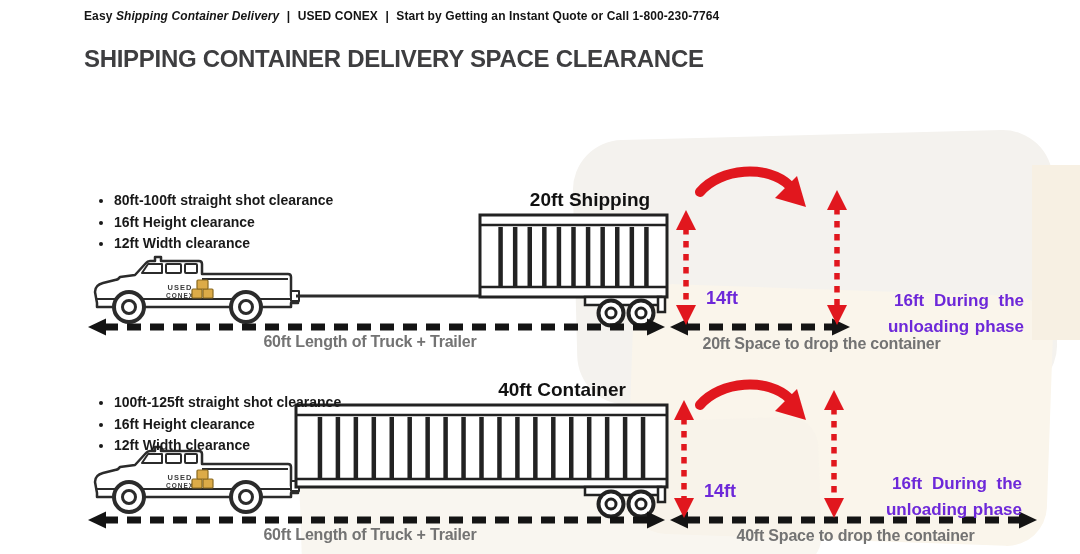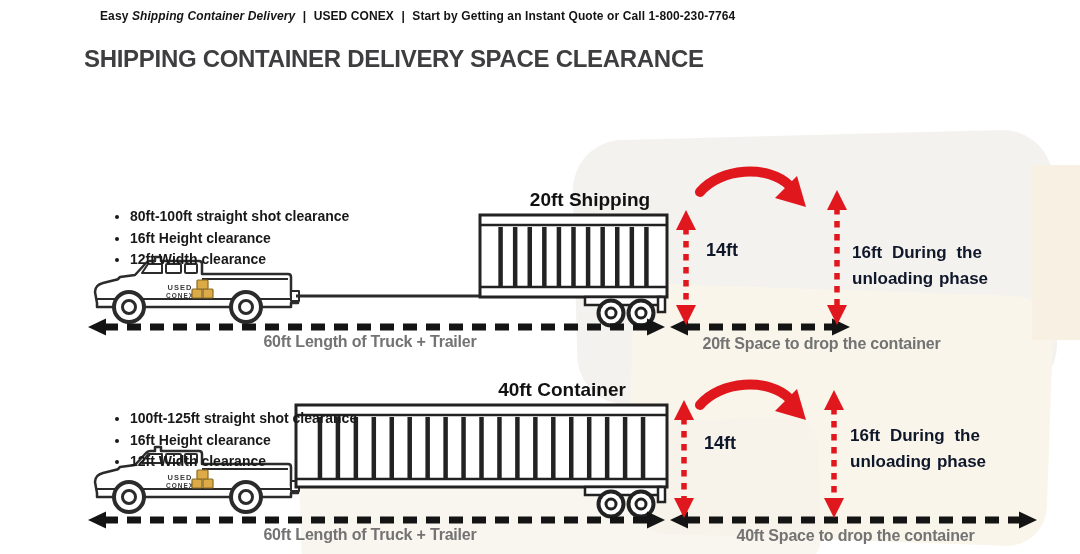--- a/index.html
+++ b/index.html
@@ -7,30 +7,30 @@
     position:relative;width:1080px;height:554px;overflow:hidden;background:#ffffff;
     font-family:"Liberation Sans",sans-serif;color:#141414;
   }
   .wm{position:absolute;z-index:0;}
   #wm1{left:575px;top:135px;width:480px;height:265px;background:#f4f2ee;border-radius:50px;transform:rotate(-1.5deg);}
   #wm2{left:630px;top:290px;width:420px;height:250px;background:#faf5eb;border-radius:40px;transform:rotate(2deg);}
   #wm3{left:300px;top:425px;width:520px;height:150px;background:#f6f2e9;border-radius:30px;transform:rotate(-2deg);opacity:.7;}
   #wm4{left:1032px;top:165px;width:48px;height:175px;background:#f7f0e3;}
   .layer{position:absolute;z-index:2;}
   svg.art{position:absolute;left:0;z-index:1;overflow:visible;}
-  #hdr{left:100px;top:9px;font-size:12px;font-weight:bold;letter-spacing:.1px;white-space:nowrap;}
+  #hdr{left:84px;top:9px;font-size:12px;font-weight:bold;letter-spacing:.1px;white-space:nowrap;}
   #hdr .it{font-style:italic;}
   #hdr .sep{margin:0 4px;}
   #title{left:84px;top:45px;font-size:24px;font-weight:800;color:#3e3e40;letter-spacing:-.3px;white-space:nowrap;}
-  ul.bullets{margin:16px;padding:0 0 0 16px;font-size:14px;font-weight:bold;color:#191919;}
+  ul.bullets{margin:0;padding:0 0 0 16px;font-size:14px;font-weight:bold;color:#191919;}
   ul.bullets li{line-height:21.5px;}
   .container-label{width:180px;text-align:center;font-size:19px;font-weight:800;color:#111;white-space:nowrap;}
-  .red{color:#0f172a;}
+  .red{color:#6d28d9;margin-top:48px;}
   .ft14{font-size:18px;font-weight:800;}
-  .unload{width:172px;font-size:17px;font-weight:800;line-height:26px;}
+  .unload{width:172px;font-size:17px;font-weight:800;line-height:26px;text-align:right;}
   .unload .l1{word-spacing:5px;display:block;}
   .unload .l2{word-spacing:1px;display:block;}
   .measure{font-size:16px;font-weight:800;color:#737373;text-align:center;white-space:nowrap;letter-spacing:-.2px;}
   text.logo{font-weight:bold;fill:#3a3a3a;letter-spacing:1px;}
 </style>
 </head>
 <body>
 
 <div id="stage">
 

